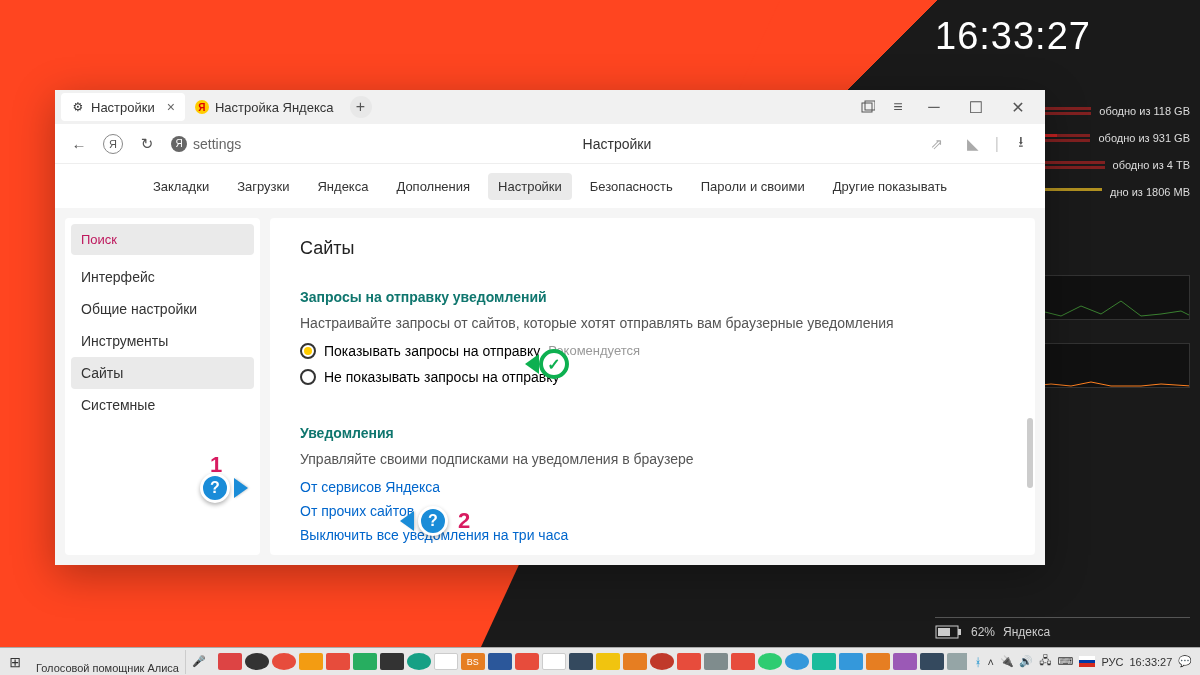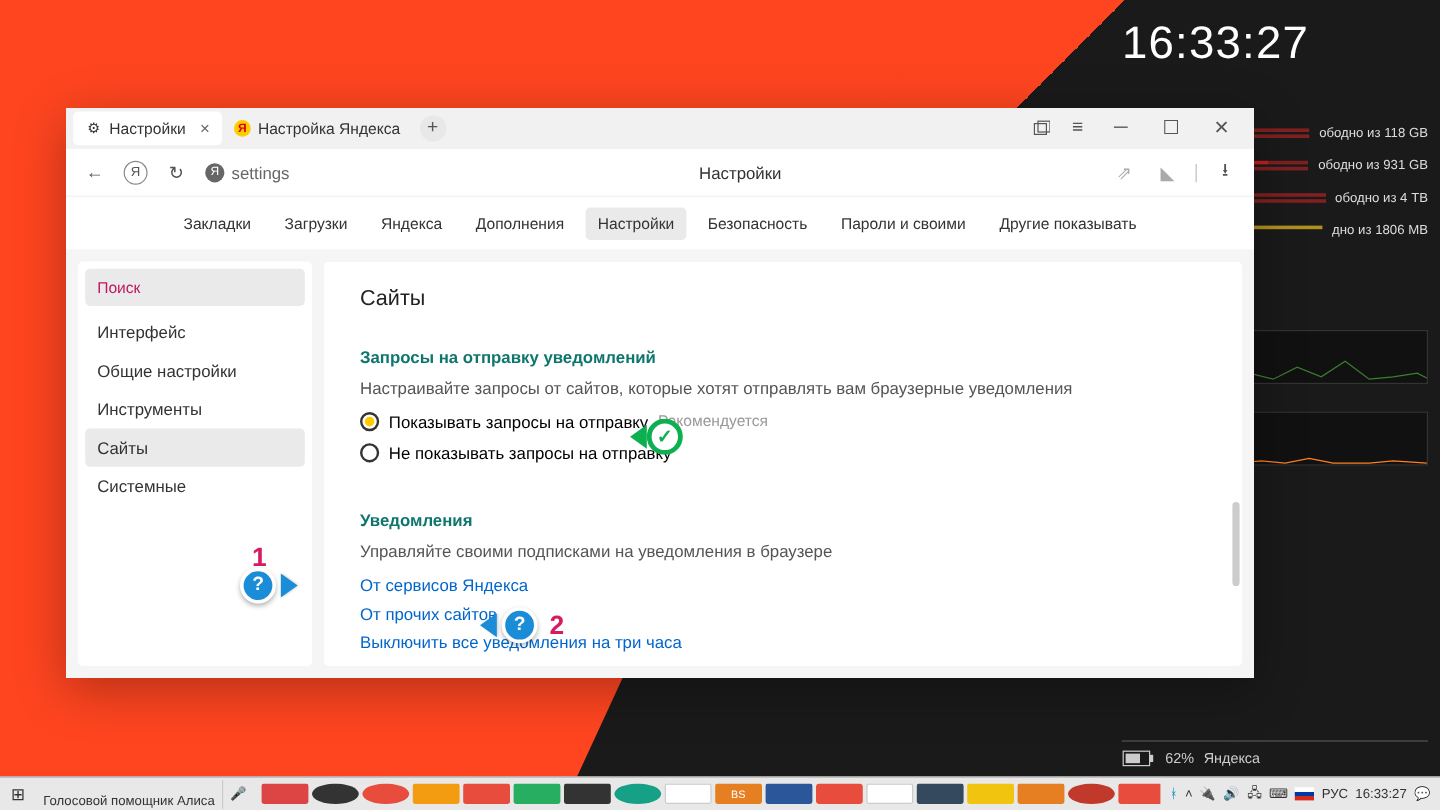--- a/index.html
+++ b/index.html
@@ -59,21 +59,21 @@
 .annot-arrow.left{border-left:none;border-right:14px solid #1a8cd8}
 .annot-num{font-size:22px;font-weight:bold;color:#d81b60;text-shadow:1px 1px 0 #fff}
 .check-annot{position:absolute;display:flex;align-items:center}
 .check-arrow{width:0;height:0;border-top:10px solid transparent;border-bottom:10px solid transparent;border-right:14px solid #0db050}
 .check-circle{width:30px;height:30px;border-radius:50%;background:#fff;border:4px solid #0db050;display:flex;align-items:center;justify-content:center;color:#0db050;font-weight:bold;font-size:16px}
 .scroll-thumb{position:absolute;right:2px;top:200px;width:6px;height:70px;background:#ccc;border-radius:3px}
 .taskbar{position:absolute;bottom:0;left:0;right:0;height:28px;background:#e8e8e8;display:flex;align-items:center;font-size:11px;color:#333;border-top:1px solid #aaa}
 .start-btn{width:30px;height:28px;display:flex;align-items:center;justify-content:center;font-size:14px}
 .task-label{padding:0 6px;border-right:1px solid #ccc;height:24px;display:flex;align-items:flex-end}
 .task-icons{flex:1;display:flex;align-items:center;gap:3px;padding:0 6px;overflow:hidden}
-.task-icon{width:39px;height:17px;border-radius:2px;flex-shrink:0}
+.task-icon{width:24px;height:17px;border-radius:2px;flex-shrink:0}
 .tray{display:flex;align-items:center;gap:6px;padding:0 8px;font-size:11px}
 .flag{width:16px;height:11px;background:linear-gradient(#fff 33%,#0039a6 33% 66%,#d52b1e 66%)}
 </style>
 </head>
 <body>
 
 <div class="desktop-bg"></div>
 
 <div class="clock-widget">
   <div class="clock-time">16:33:27</div>

